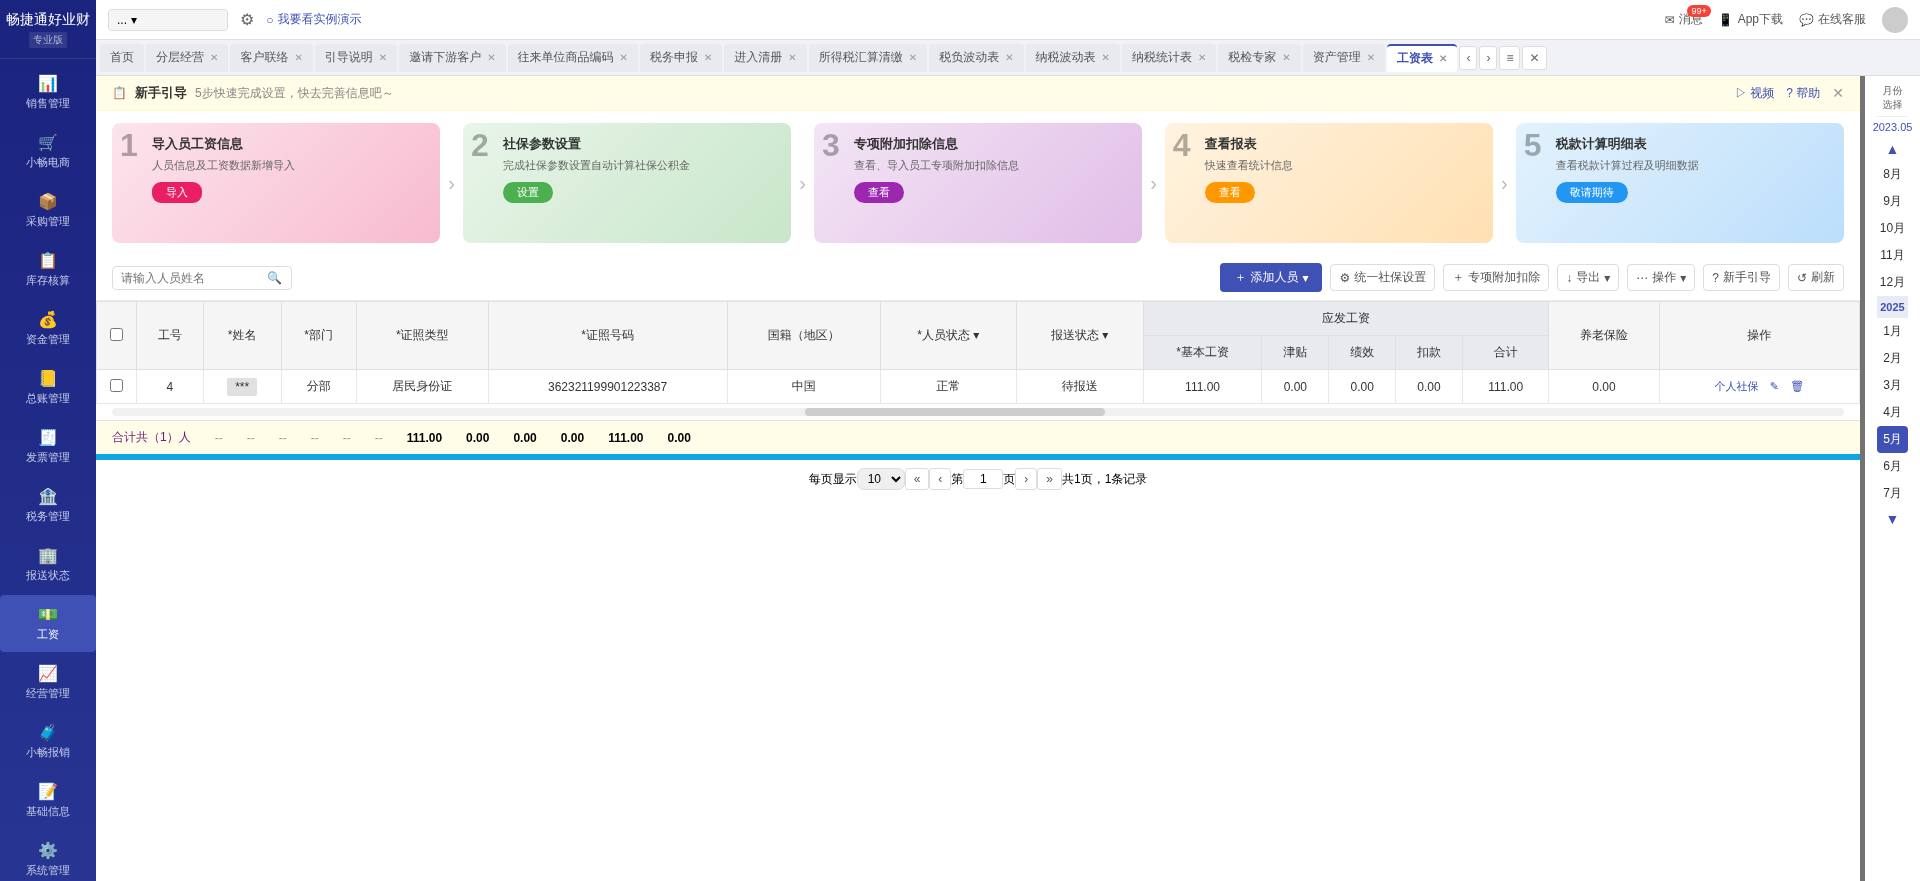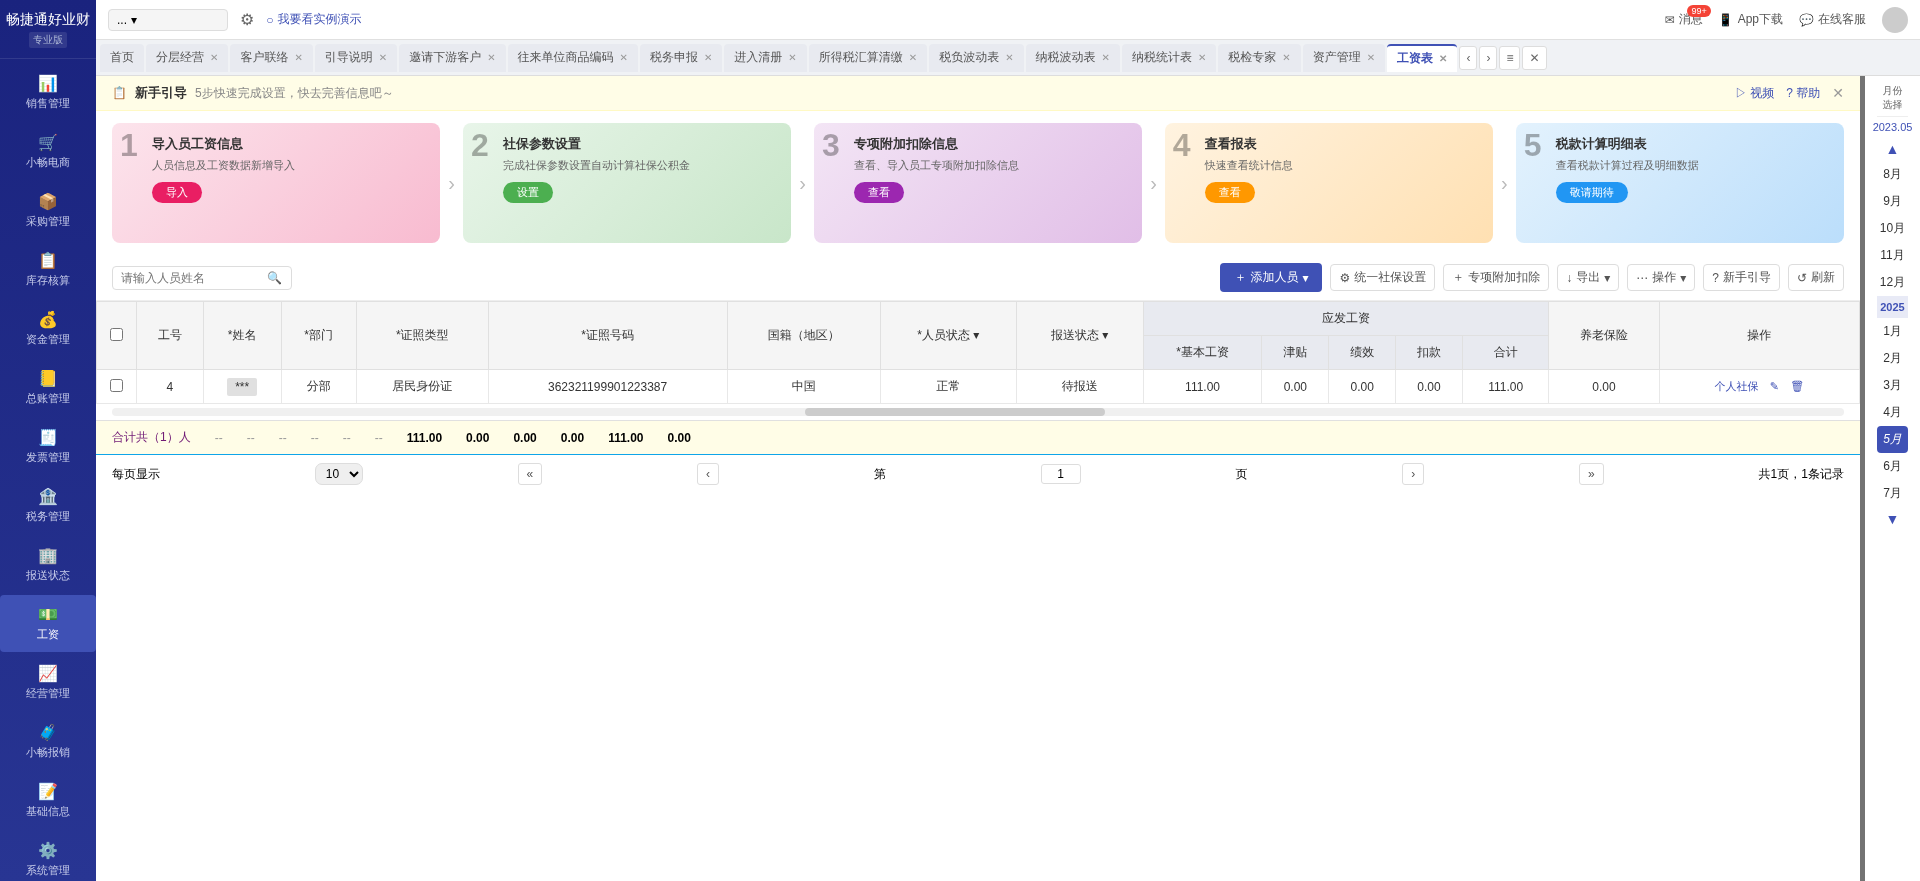--- a/index.html
+++ b/index.html
@@ -232,21 +232,21 @@
     .step-btn {
       margin-top: 8px;
       margin-left: 28px;
       display: inline-block;
       padding: 3px 14px;
       border-radius: 12px;
       font-size: 11px;
       cursor: pointer;
       border: none;
     }
-    .step-btn-1 { background: #e91e63; color: #fff; }
+    .step-btn-1 { background: #e91e63; color: #fff; border-radius: 9px; }
     .step-btn-2 { background: #4caf50; color: #fff; }
     .step-btn-3 { background: #9c27b0; color: #fff; }
     .step-btn-4 { background: #ff9800; color: #fff; }
     .step-btn-5 { background: #2196f3; color: #fff; }
     .step-arrow {
       display: flex;
       align-items: center;
       color: #bbb;
       font-size: 20px;
       flex-shrink: 0;
@@ -343,25 +343,25 @@
       align-items: center;
       gap: 24px;
     }
     .footer-total { color: #701a75; font-size: 12px; }
     .footer-val { font-weight: bold; }
     .footer-dash { color: #999; }
 
     
     .pagination-bar {
       background: #fff;
-      border-top: 1px solid #0ea5e9;
+      border-top: 6px solid #0ea5e9;
       padding: 8px 16px;
       display: flex;
       align-items: center;
-      justify-content: space-between;
+      justify-content: center;
       gap: 0;
     }
     .page-size-select {
       border: 1px solid #ddd;
       border-radius: 7px;
       padding: 2px 6px;
       font-size: 12px;
     }
     .page-btn {
       border: 1px solid #ddd;
@@ -415,21 +415,20 @@
       text-align: center;
       padding: 5px 2px;
       cursor: pointer;
       font-size: 12px;
       color: #333;
     }
     .month-item.active {
       background: #3f51b5;
       color: #fff;
       border-radius: 4px;
-      font-style: italic;
     }
     .month-item.year-label {
       font-size: 11px;
       color: #3f51b5;
       font-weight: bold;
       background: #e8eaf6;
       cursor: default;
     }
 
     .scrollbar-area {

